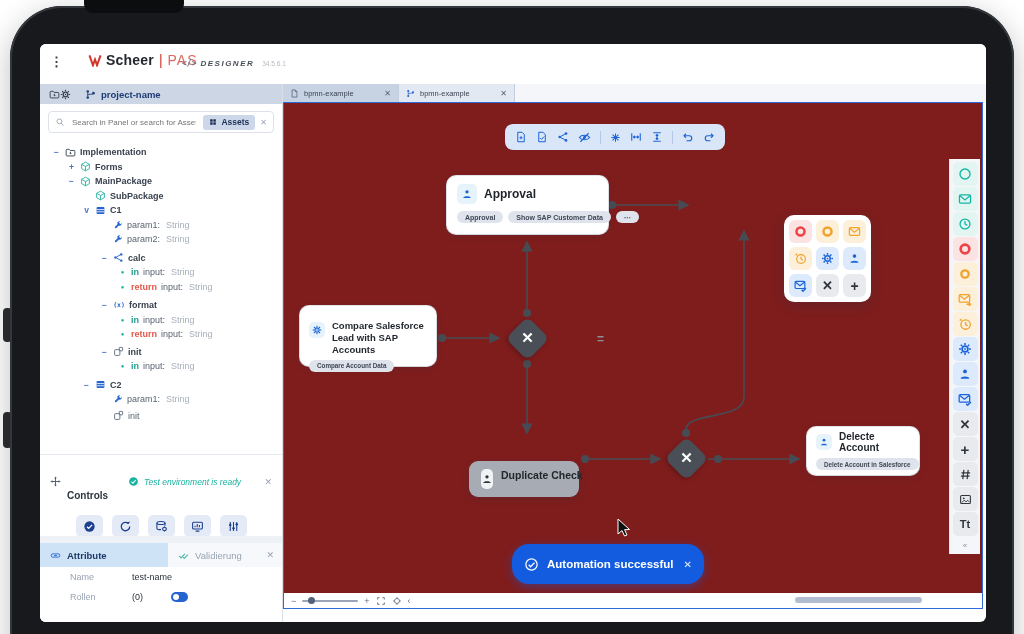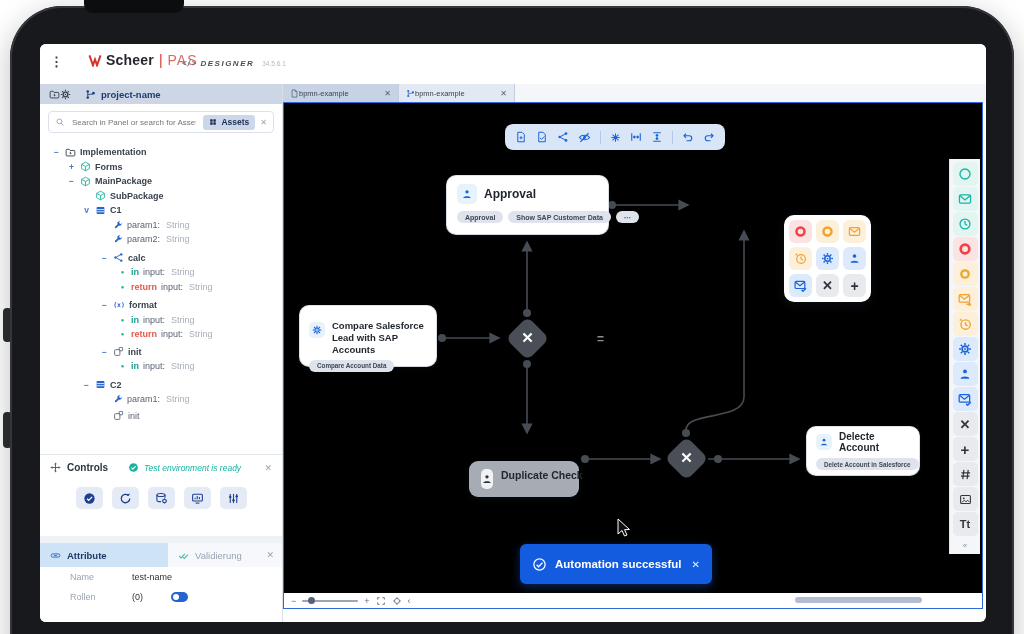--- a/index.html
+++ b/index.html
@@ -36,21 +36,21 @@
   .texp{width:9px;text-align:center;color:#4a79c9;font-size:8.5px;font-weight:bold;flex:none;}
   .tlabel{font-weight:bold;color:#39424f;}
   .ttype{color:#a7afbb;margin-left:2px;}
   .tname{color:#5b6472;}
   .kw-in{color:#1f9e8e;font-weight:bold;}
   .kw-return{color:#e2584a;font-weight:bold;}
   .bullet{color:#18b7a5;font-size:6px;width:9px;text-align:center;flex:none;}
   
   .controls{position:absolute;left:0;top:370px;width:100%;border-top:1px solid #e4e8ef;background:#fff;}
   .c-hd{display:flex;align-items:center;padding:7px 10px 4px 10px;gap:6px;}
-  .c-title{font-size:10px;font-weight:bold;color:#2b3440;}
+  .c-title{font-size:10px;font-weight:bold;color:#2b3440;margin-top:28px;}
   .c-status{display:flex;align-items:center;gap:5px;margin-left:14px;font-size:8.5px;font-style:italic;color:#17b3a0;}
   .c-x{margin-left:auto;color:#9aa4b2;font-size:9px;cursor:pointer;}
   .c-btns{display:flex;justify-content:center;gap:9px;padding:10px 0 12px 0;}
   .cbtn{width:27px;height:22px;background:#e4ebf7;border-radius:5px;display:flex;align-items:center;justify-content:center;color:#1d3f8f;cursor:pointer;}
   
   .attr{position:absolute;left:0;top:452px;width:100%;bottom:0;background:#fff;}
   .attr-gap{height:7px;background:#eef1f5;}
   .attr-tabs{display:flex;height:24px;align-items:stretch;}
   .atab{display:flex;align-items:center;gap:6px;padding:0 10px;font-size:9.5px;cursor:pointer;}
   .atab.sel{background:#cfe3f7;color:#1e3a66;font-weight:bold;width:128px;}
@@ -59,23 +59,23 @@
   .sec-row{display:flex;align-items:center;padding:9px 12px 5px 10px;font-size:9.5px;color:#38404d;font-weight:bold;}
   .sec-chev{margin-left:auto;color:#5a6472;font-size:9px;font-weight:bold;cursor:pointer;}
   .frow{display:flex;align-items:center;padding:5px 10px 5px 30px;font-size:9px;}
   .flabel{width:62px;color:#9aa4b2;}
   .fval{color:#2c333d;}
   .toggle{width:17px;height:10px;border-radius:5px;background:#2563cf;position:relative;margin-left:28px;cursor:pointer;}
   .toggle::after{content:"";position:absolute;left:2px;top:2px;width:6px;height:6px;border-radius:50%;background:#fff;}
   
   .carea{position:absolute;left:243px;top:40px;right:0;bottom:0;}
   .ctabs{height:18px;display:flex;background:#f4f6fa;}
-  .ctab{width:116px;display:flex;align-items:center;padding:0 7px;font-size:7.5px;color:#3c4454;cursor:pointer;border-right:1px solid #c5cedd;}
+  .ctab{width:116px;display:flex;align-items:center;gap:5px;padding:0 7px;font-size:7.5px;color:#3c4454;cursor:pointer;border-right:1px solid #c5cedd;}
   .ctab .x{margin-left:auto;color:#596273;font-size:8px;}
-  .viewport{position:absolute;left:0;top:18px;right:3px;bottom:13px;background:#000000;border:1.6px solid #2e6bd9;overflow:hidden;}
+  .viewport{position:absolute;left:0;top:18px;right:3px;bottom:13px;background:#7f1d1d;border:1.6px solid #2e6bd9;overflow:hidden;}
   .toolbar{position:absolute;left:221px;top:21px;height:26px;background:#d9e6f7;border-radius:8px;display:flex;align-items:center;gap:9px;padding:0 10px;color:#1a63d9;}
   .toolbar .sep{width:1px;height:13px;background:#b3c8e8;}
   .tbtn{cursor:pointer;display:flex;}
   
   .node{position:absolute;background:#fff;border-radius:9px;box-shadow:0 2px 7px rgba(40,50,70,.20), 0 0 0 1px #eceef2;padding:8px 10px;}
   .nhead{display:flex;align-items:center;gap:7px;font-weight:bold;color:#1f242b;}
   .nicon{border-radius:5px;background:#e7f3fb;display:flex;align-items:center;justify-content:center;color:#1a63d9;flex:none;}
   .badges{display:flex;gap:5px;margin-top:7px;align-items:center;}
   .badge{background:#dfe3ec;color:#3e4755;font-size:7px;padding:2.5px 8px;border-radius:8px;font-weight:bold;white-space:nowrap;}
   .gw{position:absolute;width:31px;height:31px;background:#4a4f57;transform:rotate(45deg);border-radius:7px;box-shadow:0 2px 5px rgba(0,0,0,.25);cursor:pointer;}
@@ -769,21 +769,21 @@
             </span>
           <span class="pbtn t-blu">
               <svg class="ic" width="13" height="13">
                 <use href="#i-env-check"></use>
               </svg>
             </span>
           <span class="pbtn t-gry" style="font-size:13px;">✕</span>
           <span class="pbtn t-gry" style="font-size:14px;">+</span>
         </div>
 
-        <div class="toast" style="left:236px;top:441px;">
+        <div class="toast" style="left:228px;top:441px;border-radius:17px;">
           <svg class="ic" width="15" height="15" style="color:#fff">
               <use href="#i-check-circle-o"></use>
             </svg>
           <span class="msg">Automation successful</span>
           <span class="tx">✕</span>
         </div>
 
         <svg class="cursor" style="left:332px;top:415px;" width="16" height="20">
           <path d="M2,1 L2,16 L6,12.5 L8.5,18 L11,17 L8.6,11.7 L13.5,11.5 Z" fill="#111" stroke="#fff" stroke-width="1"></path>
         </svg>

